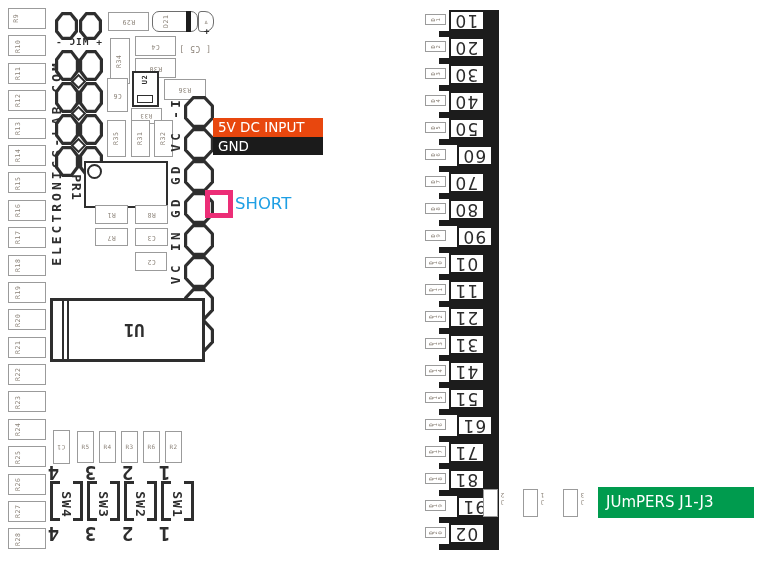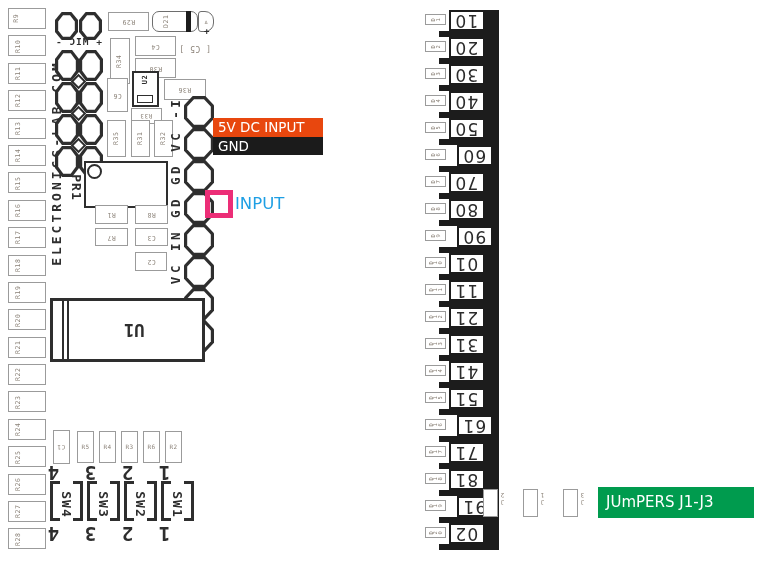--- a/index.html
+++ b/index.html
@@ -318,21 +318,21 @@
     <span class="brl"></span>
     <span class="swlab">SW1</span>
     <span class="brr"></span>
     <span class="swnum bot r180">1</span>
   </div>
   </div>
 
 <div class="callout pwr1">5V DC INPUT</div>
 <div class="callout pwr2">GND</div>
 <div class="shortbox"></div>
-<div class="shorttxt">INPUT</div>
+<div class="shorttxt">SHORT</div>
 <div class="callout jlabel">JUmPERS J1-J3</div>
 
 <div class="strip">
   <div class="stripbar"></div>
   <div class="srows">
       <div class="srow">
     <span class="dref">
       <span class="rc" data-chars="rot">
             <span class="ch">D</span>
             <span class="ch">1</span>

